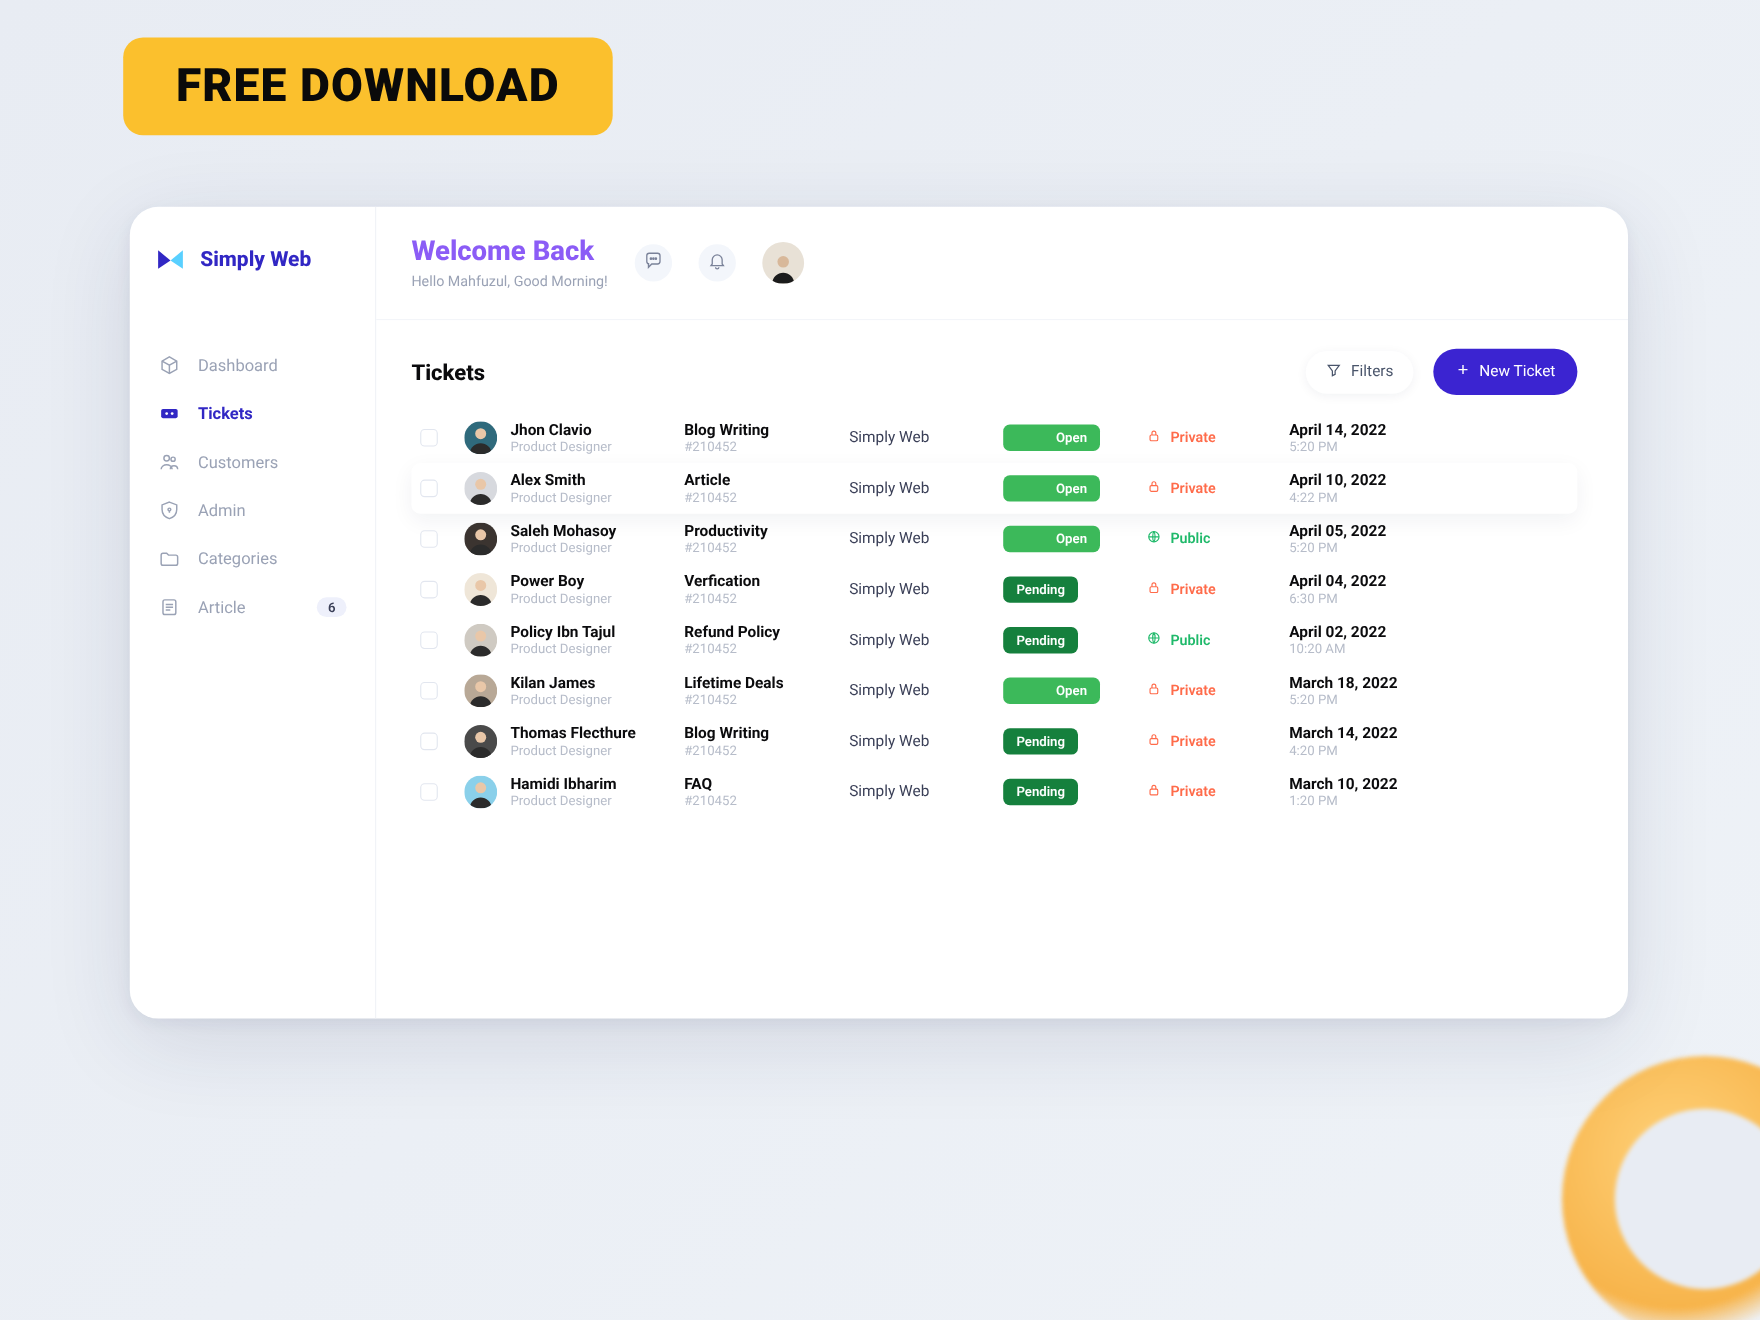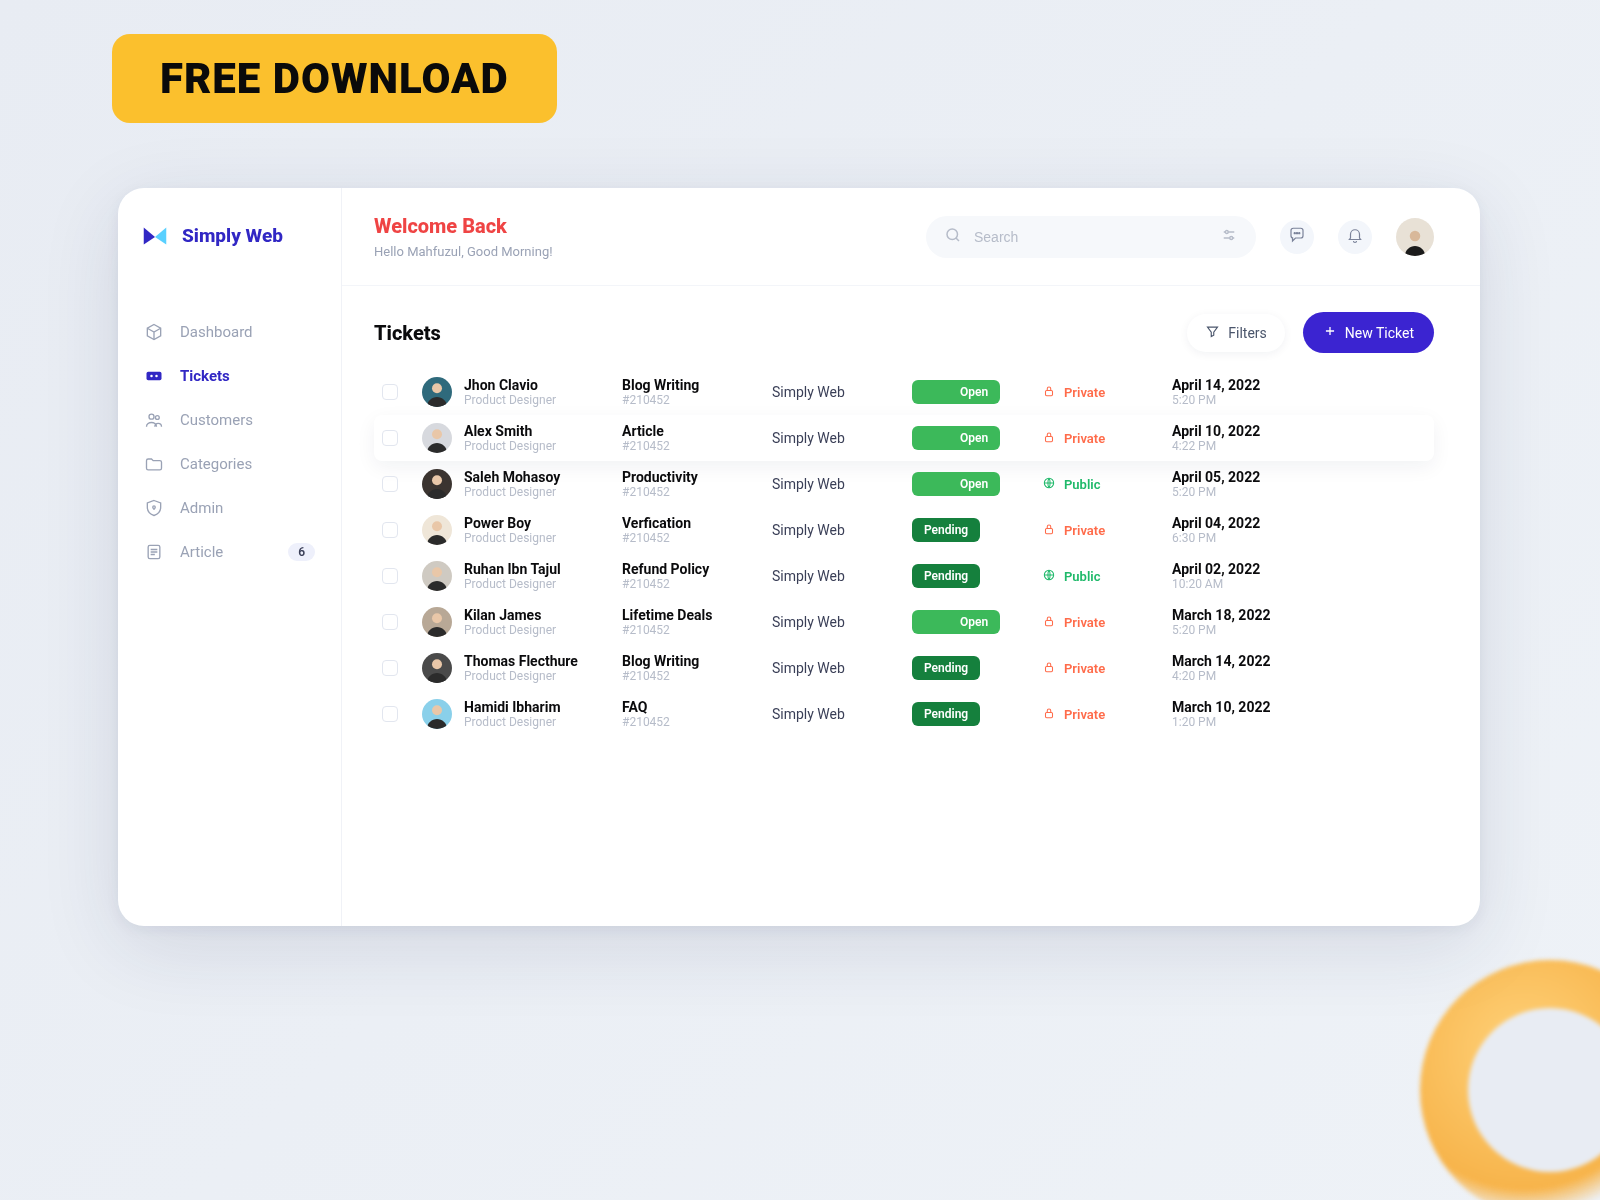--- a/index.html
+++ b/index.html
@@ -30,21 +30,21 @@
     .brand { display:flex; align-items:center; gap:12px; margin-bottom:60px; }
     .brand-logo { width:30px; height:30px; position:relative; }
     .brand-name { color:#3127c4; font-weight:800; font-size:19px; }
     .nav-item { display:flex; align-items:center; gap:16px; padding:12px 4px; font-size:15px; color:#9aa2b5; cursor:pointer; }
     .nav-item.active { color:#3127c4; font-weight:700; }
     .nav-icon { width:20px; height:20px; display:flex; align-items:center; justify-content:center; }
     .nav-badge { margin-left:auto; background:#eef0fb; color:#3a3f57; font-size:12px; font-weight:600; padding:2px 10px; border-radius:10px; }
 
     .main { flex:1; display:flex; flex-direction:column; }
     .header { display:flex; align-items:center; padding:26px 46px 26px 32px; border-bottom:1px solid #f3f5f9; gap:24px; }
-    .greet h2 { font-size:20px; font-weight:800; color:#ef4444; }
+    .greet h2 { font-size:25px; font-weight:800; color:#8b5cf6; }
     .greet p { font-size:13px; color:#9aa2b5; margin-top:6px; }
     .search {
       margin-left:auto; display:flex; align-items:center; gap:12px;
       background:#f6f8fb; border-radius:999px; padding:10px 18px; width:330px;
     }
     .search input { border:none; background:transparent; outline:none; font-size:14px; color:#555; flex:1; }
     .search input::placeholder { color:#b6bcc9; }
     .icbtn { width:34px; height:34px; border-radius:50%; background:#f3f6fb; display:flex; align-items:center; justify-content:center; cursor:pointer; }
     .avatar { width:38px; height:38px; border-radius:50%; background:#e8e1d6; display:flex; align-items:flex-end; justify-content:center; overflow:hidden; }
     .avatar svg { width:30px; height:30px; }
@@ -120,64 +120,52 @@
             <circle cx="9" cy="8" r="3"></circle>
             <circle cx="16" cy="9" r="2.3"></circle>
             <path d="M3 20c0-3 3-5 6-5s6 2 6 5M13 20c0-2.4 1.7-4 4-4s4 1.6 4 4"></path>
           </svg>
         </span>
       <span>Customers</span>
     </div>
     <div class="nav-item">
       <span class="nav-icon">
           <svg viewBox="0 0 24 24" fill="none" stroke="#9aa2b5" stroke-width="1.6">
-            <path d="M3 8a2 2 0 012-2h4l2 2h8a2 2 0 012 2v7a2 2 0 01-2 2H5a2 2 0 01-2-2V8z"></path>
-          </svg>
-        </span>
-      <span>Categories</span>
-    </div>
-    <div class="nav-item">
-      <span class="nav-icon">
-          <svg viewBox="0 0 24 24" fill="none" stroke="#9aa2b5" stroke-width="1.6">
             <path d="M12 3l8 3v5c0 5-3.5 8.5-8 10-4.5-1.5-8-5-8-10V6l8-3z"></path>
             <circle cx="12" cy="11" r="1.5"></circle>
             <path d="M12 12.5v2"></path>
           </svg>
         </span>
       <span>Admin</span>
+    </div>
+    <div class="nav-item">
+      <span class="nav-icon">
+          <svg viewBox="0 0 24 24" fill="none" stroke="#9aa2b5" stroke-width="1.6">
+            <path d="M3 8a2 2 0 012-2h4l2 2h8a2 2 0 012 2v7a2 2 0 01-2 2H5a2 2 0 01-2-2V8z"></path>
+          </svg>
+        </span>
+      <span>Categories</span>
     </div>
     <div class="nav-item">
       <span class="nav-icon">
           <svg viewBox="0 0 24 24" fill="none" stroke="#9aa2b5" stroke-width="1.6">
             <rect x="5" y="4" width="14" height="16" rx="2"></rect>
             <path d="M8 9h8M8 12h8M8 15h5"></path>
           </svg>
         </span>
       <span>Article</span>
       <span class="nav-badge">6</span>
     </div>
   </aside>
 
   <div class="main">
     <div class="header">
       <div class="greet">
         <h2>Welcome Back</h2>
         <p>Hello Mahfuzul, Good Morning!</p>
-      </div>
-      <div class="search">
-        <span><svg width="18" height="18" viewBox="0 0 24 24" fill="none" stroke="#b6bcc9" stroke-width="2">
-              <circle cx="11" cy="11" r="7"></circle>
-              <path d="M20 20l-4-4"></path>
-            </svg></span>
-        <input placeholder="Search" style="">
-        <span><svg width="18" height="18" viewBox="0 0 24 24" fill="none" stroke="#b6bcc9" stroke-width="1.8">
-              <path d="M5 8h14M5 16h14"></path>
-              <circle cx="9" cy="8" r="2" fill="#f6f8fb"></circle>
-              <circle cx="15" cy="16" r="2" fill="#f6f8fb"></circle>
-            </svg></span>
       </div>
       <div class="icbtn">
         <span><svg width="18" height="18" viewBox="0 0 24 24" fill="none" stroke="#7a8299" stroke-width="1.6">
               <path d="M4 6a3 3 0 013-3h10a3 3 0 013 3v7a3 3 0 01-3 3H10l-4 4v-4H7a3 3 0 01-3-3V6z"></path>
               <circle cx="9" cy="9.5" r="0.8" fill="#7a8299"></circle>
               <circle cx="12" cy="9.5" r="0.8" fill="#7a8299"></circle>
               <circle cx="15" cy="9.5" r="0.8" fill="#7a8299"></circle>
             </svg></span>
       </div>
       <div class="icbtn">
@@ -359,21 +347,21 @@
               </div>
               <div class="creator">
                 <div class="cavatar">
                   <svg viewBox="0 0 24 24">
                     <rect width="24" height="24" fill="#cfcac2"></rect>
                     <circle cx="12" cy="9" r="4" fill="#e9c7a8"></circle>
                     <path d="M4 24c0-5 4-8 8-8s8 3 8 8" fill="#2b2b2b"></path>
                   </svg>
                 </div>
                 <div>
-                  <div class="cname">Ruhan Ibn Tajul</div>
+                  <div class="cname">Policy Ibn Tajul</div>
                   <div class="crole">Product Designer</div>
                 </div>
               </div>
               <div>
                 <div class="subj-title">Refund Policy</div>
                 <div class="subj-id">#210452</div>
               </div>
               <div class="assigned">Simply Web</div>
               <div><span class="badge pending">Pending</span></div>
               <div class="privacy public">

